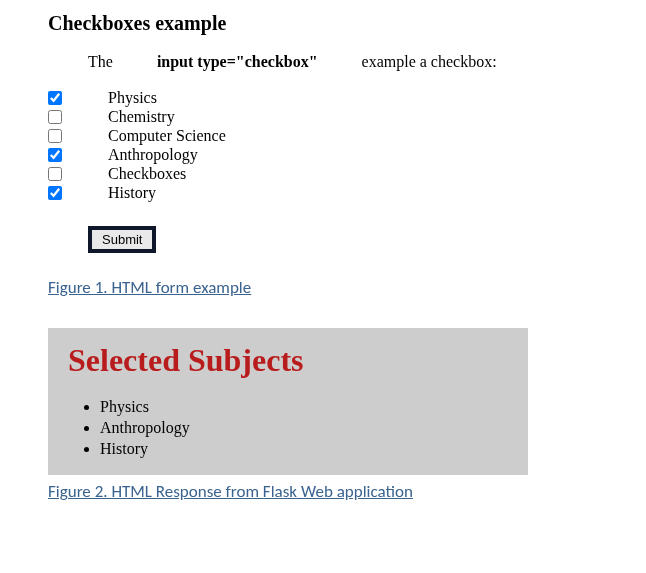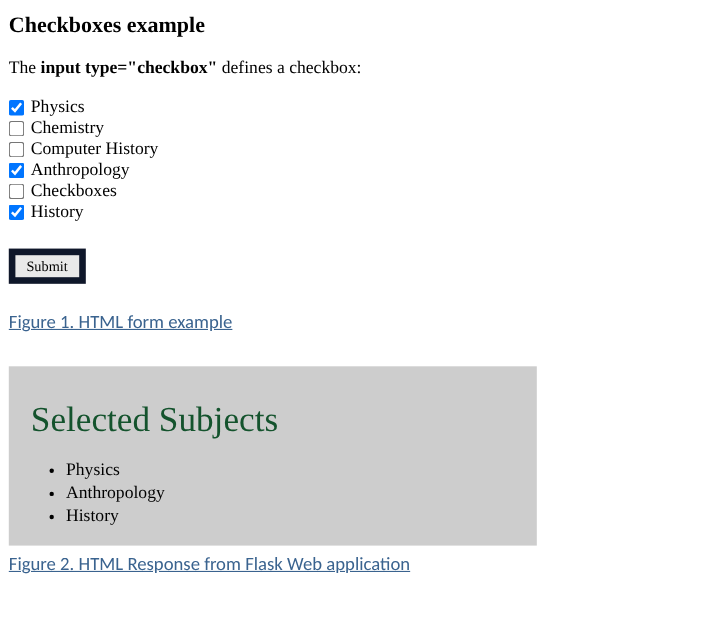--- a/index.html
+++ b/index.html
@@ -1,16 +1,17 @@
 <!DOCTYPE html>
 <html><head>
   <meta charset="utf-8">
   <style>
     * {
       box-sizing: border-box;
+      margin-left: 40px;
     }
     body {
       font-family: "Times New Roman", Times, serif;
       margin: 0;
       padding: 8px;
       font-size: 16px;
       color: #000;
       background: #fff;
       width: 646px;
     }
@@ -37,45 +38,45 @@
     }
     .checkbox-row input[type="checkbox"] {
       margin: 0 2px 0 0;
       width: 14px;
       height: 14px;
     }
     .checkbox-row label {
       font-size: 16px;
     }
     .submit-btn {
-      font-family: Liberation Serif, serif;
+      font-family: Liberation Sans, sans-serif;
       font-size: 13px;
       padding: 2px 10px;
       background: #e9e9e9;
-      border: 6px solid #0f172a;
+      border: 4px solid #0f172a;
       cursor: pointer;
     }
     .figure-caption {
       font-family: Calibri, Arial, sans-serif;
       color: #3a638f;
       font-size: 17px;
       margin: 24px 0 0 0;
       text-decoration: underline;
     }
     .selected-panel {
       background: #cdcdcd;
       margin: 30px 0 0 0;
       padding: 14px 20px 16px 20px;
       width: 480px;
     }
     .selected-title {
       font-size: 32px;
-      font-weight: normal;
-      color: #14532d;
-      margin: 16px 0 18px 0;
+      font-weight: bold;
+      color: #b91c1c;
+      margin: 0 0 18px 0;
     }
     .selected-list {
       margin: 0 0 0 14px;
       padding-left: 18px;
     }
     .selected-list li {
       font-size: 16px;
       margin: 0;
       line-height: 1.3;
     }
@@ -84,35 +85,35 @@
     }
   </style>
 </head>
 <body>
 
 
 
 <h1 class="page-title">Checkboxes example</h1>
 
 <p class="intro">
-  <span>The </span><span class="bold">input type="checkbox"</span><span> defines a checkbox:</span>
+  <span>The </span><span class="bold">input type="checkbox"</span><span> example a checkbox:</span>
 </p>
 
 <div class="checkbox-list" id="checkbox-list">
     <div class="checkbox-row">
       <input type="checkbox" checked="" style="">
       <label>Physics</label>
     </div>
     <div class="checkbox-row">
       <input type="checkbox" style="">
       <label>Chemistry</label>
     </div>
     <div class="checkbox-row">
       <input type="checkbox" style="">
-      <label>Computer History</label>
+      <label>Computer Science</label>
     </div>
     <div class="checkbox-row">
       <input type="checkbox" checked="" style="">
       <label>Anthropology</label>
     </div>
     <div class="checkbox-row">
       <input type="checkbox" style="">
       <label>Checkboxes</label>
     </div>
     <div class="checkbox-row">

